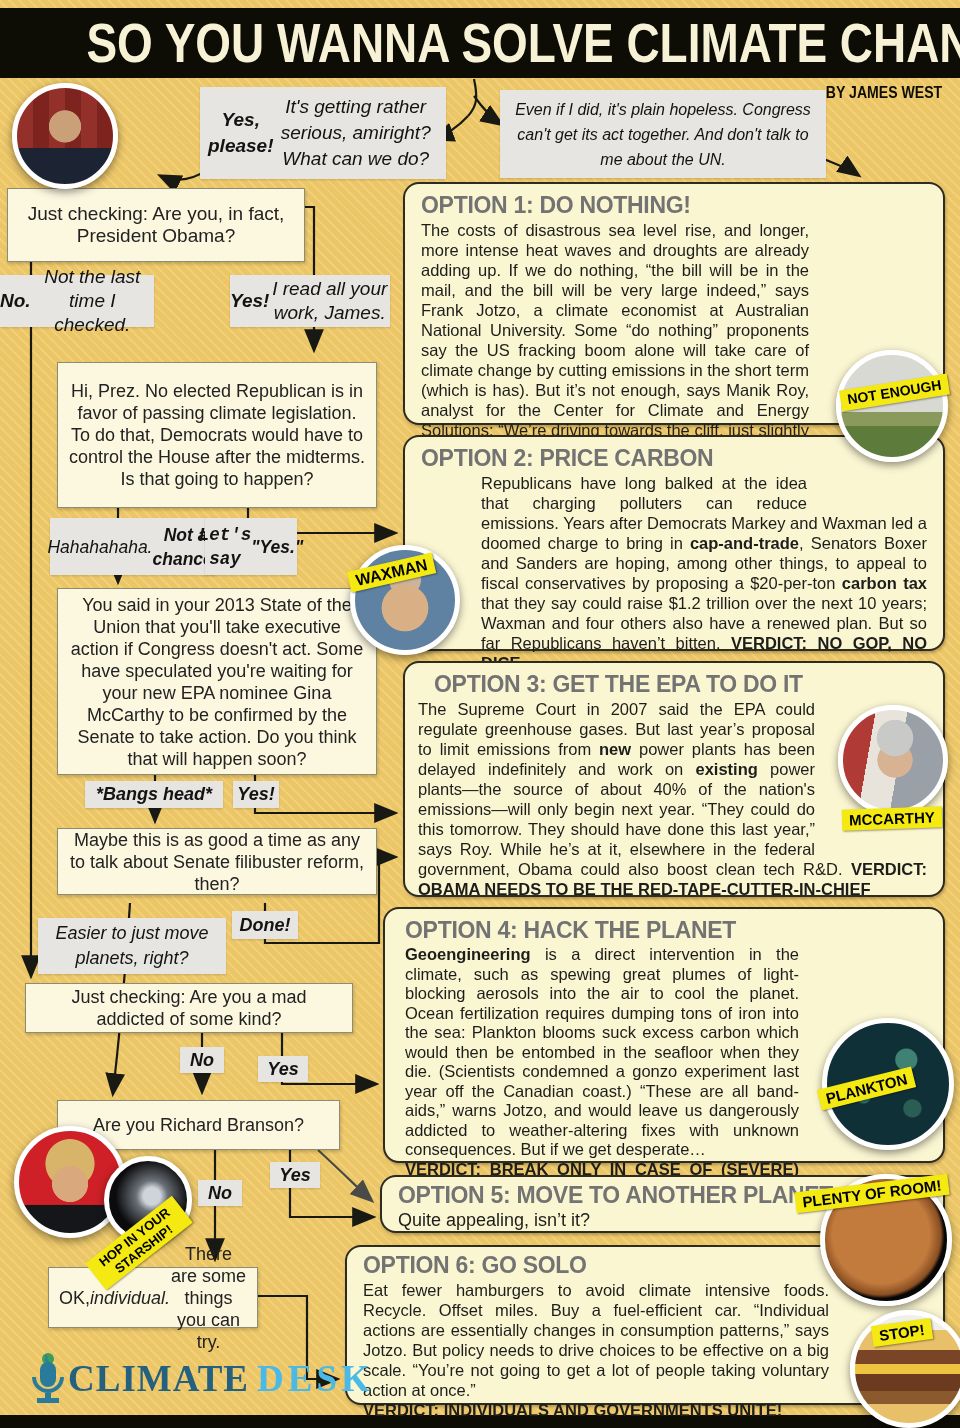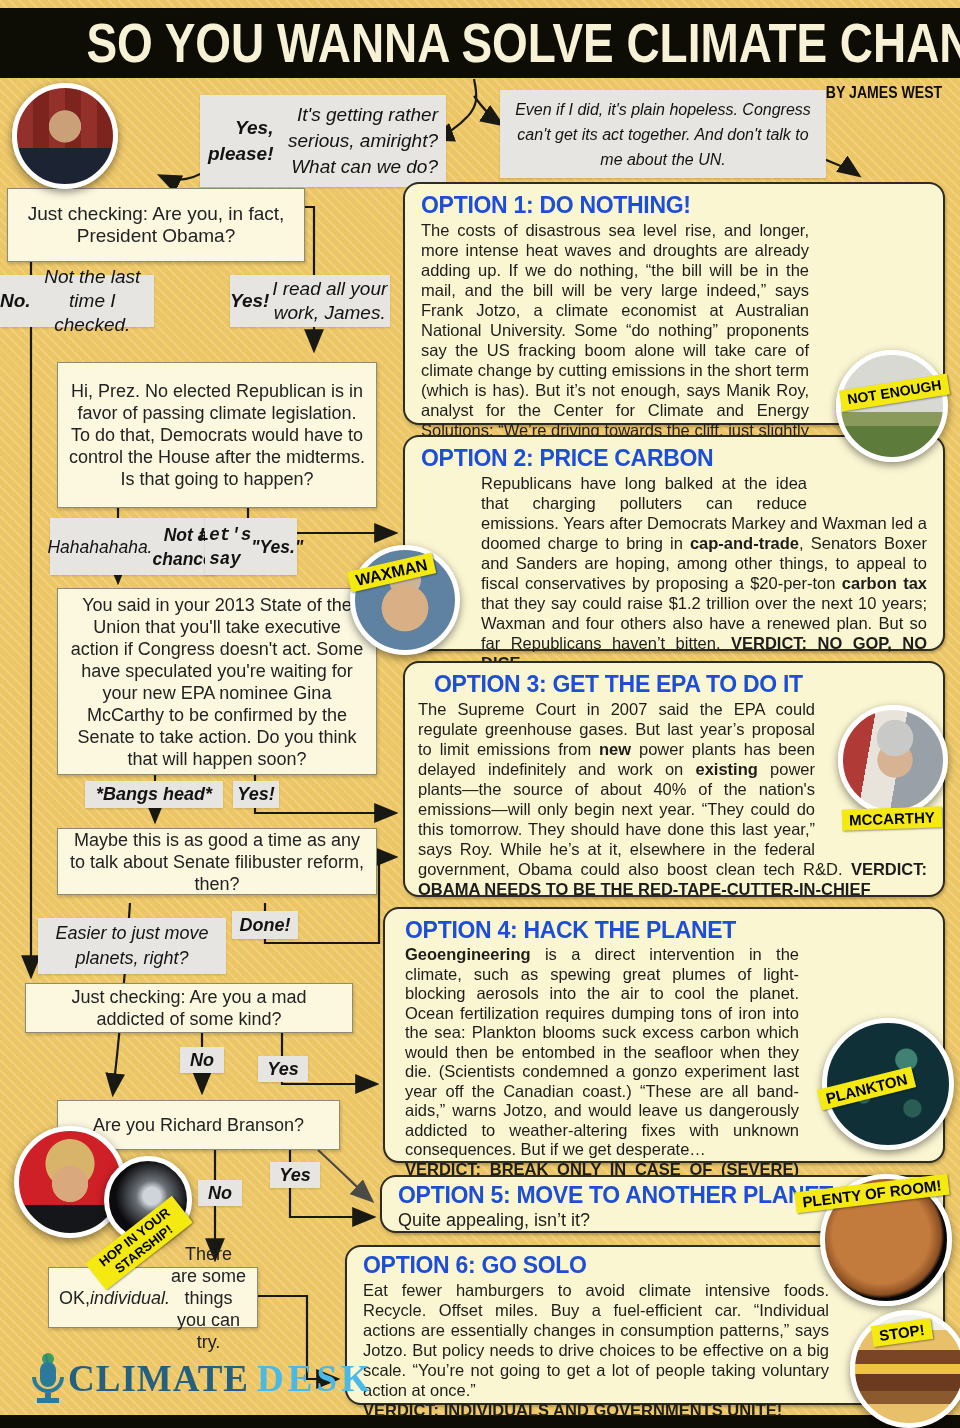--- a/index.html
+++ b/index.html
@@ -35,21 +35,21 @@
     position:absolute;z-index:4;background:#fcf8e0;border:1px solid #8f8c74;
     box-shadow:1px 2px 3px rgba(0,0,0,0.18);
     display:flex;align-items:center;justify-content:center;text-align:center;
     font-size:18px;line-height:22px;padding:6px 10px;box-sizing:border-box;color:#222;
   }
   
   .opt{
     position:absolute;z-index:4;background:#fbf6d2;border:2px solid #2e2c20;border-radius:16px;
     box-sizing:border-box;padding:8px 16px 6px 16px;box-shadow:1px 2px 3px rgba(0,0,0,0.25);
   }
-  .opt h2{margin:0 0 2px 0;font-size:23px;line-height:26px;font-weight:700;color:#1d4ed8;
+  .opt h2{margin:0 0 2px 0;font-size:23px;line-height:26px;font-weight:700;color:#737373;
     letter-spacing:-0.3px;}
   .opt .body{font-size:16.5px;line-height:20px;text-align:justify;color:#1d1d1b;}
   .sp-r{float:right;}
   .sp-l{float:left;}
   
   .circ{position:absolute;z-index:6;border:5px solid #fff;border-radius:50%;
     box-shadow:0 3px 8px rgba(0,0,0,0.45);box-sizing:border-box;}
   
   .sticker{
     position:absolute;z-index:7;background:#f4ea12;color:#000;font-weight:700;
@@ -97,21 +97,21 @@
       <path d="M 257 1296 L 307 1296 L 307 1379 L 336 1379" marker-end="url(#ah)"></path>
       <path stroke="#4a4a46" d="M 318 1150 C 344 1174 361 1191 371 1200" marker-end="url(#ahg)"></path>
     </g>
   </svg>
 
   <div class="titlebar">
     <span class="t">SO YOU WANNA SOLVE CLIMATE CHANGE?</span>
   </div>
   <div class="byline">BY JAMES WEST</div>
 
-  <div class="glabel bub" style="left:200px;top:95px;width:230px;height:84px;text-align:right;">
+  <div class="glabel bub" style="left:200px;top:87px;width:230px;height:84px;">
       <span style="font-weight: 700;">Yes, please!</span>
       <span> It's getting rather serious, amiright? What can we do?</span>
     </div>
   <div class="glabel bub" style="left:500px;top:90px;width:310px;height:80px;font-size:16px;line-height:25px;">Even if I did, it's plain hopeless. Congress can't get its act together. And don't talk to me about the UN.</div>
 
   <div class="fbox" style="left:7px;top:188px;width:298px;height:74px;font-size:19px;">Just checking: Are you, in fact, President Obama?</div>
   <div class="glabel" style="left:0px;top:275px;width:154px;height:52px;font-size:19px;line-height:24px;">
       <span style="font-weight: 700;">No.</span>
       <span> Not the last time I checked.</span>
     </div>

